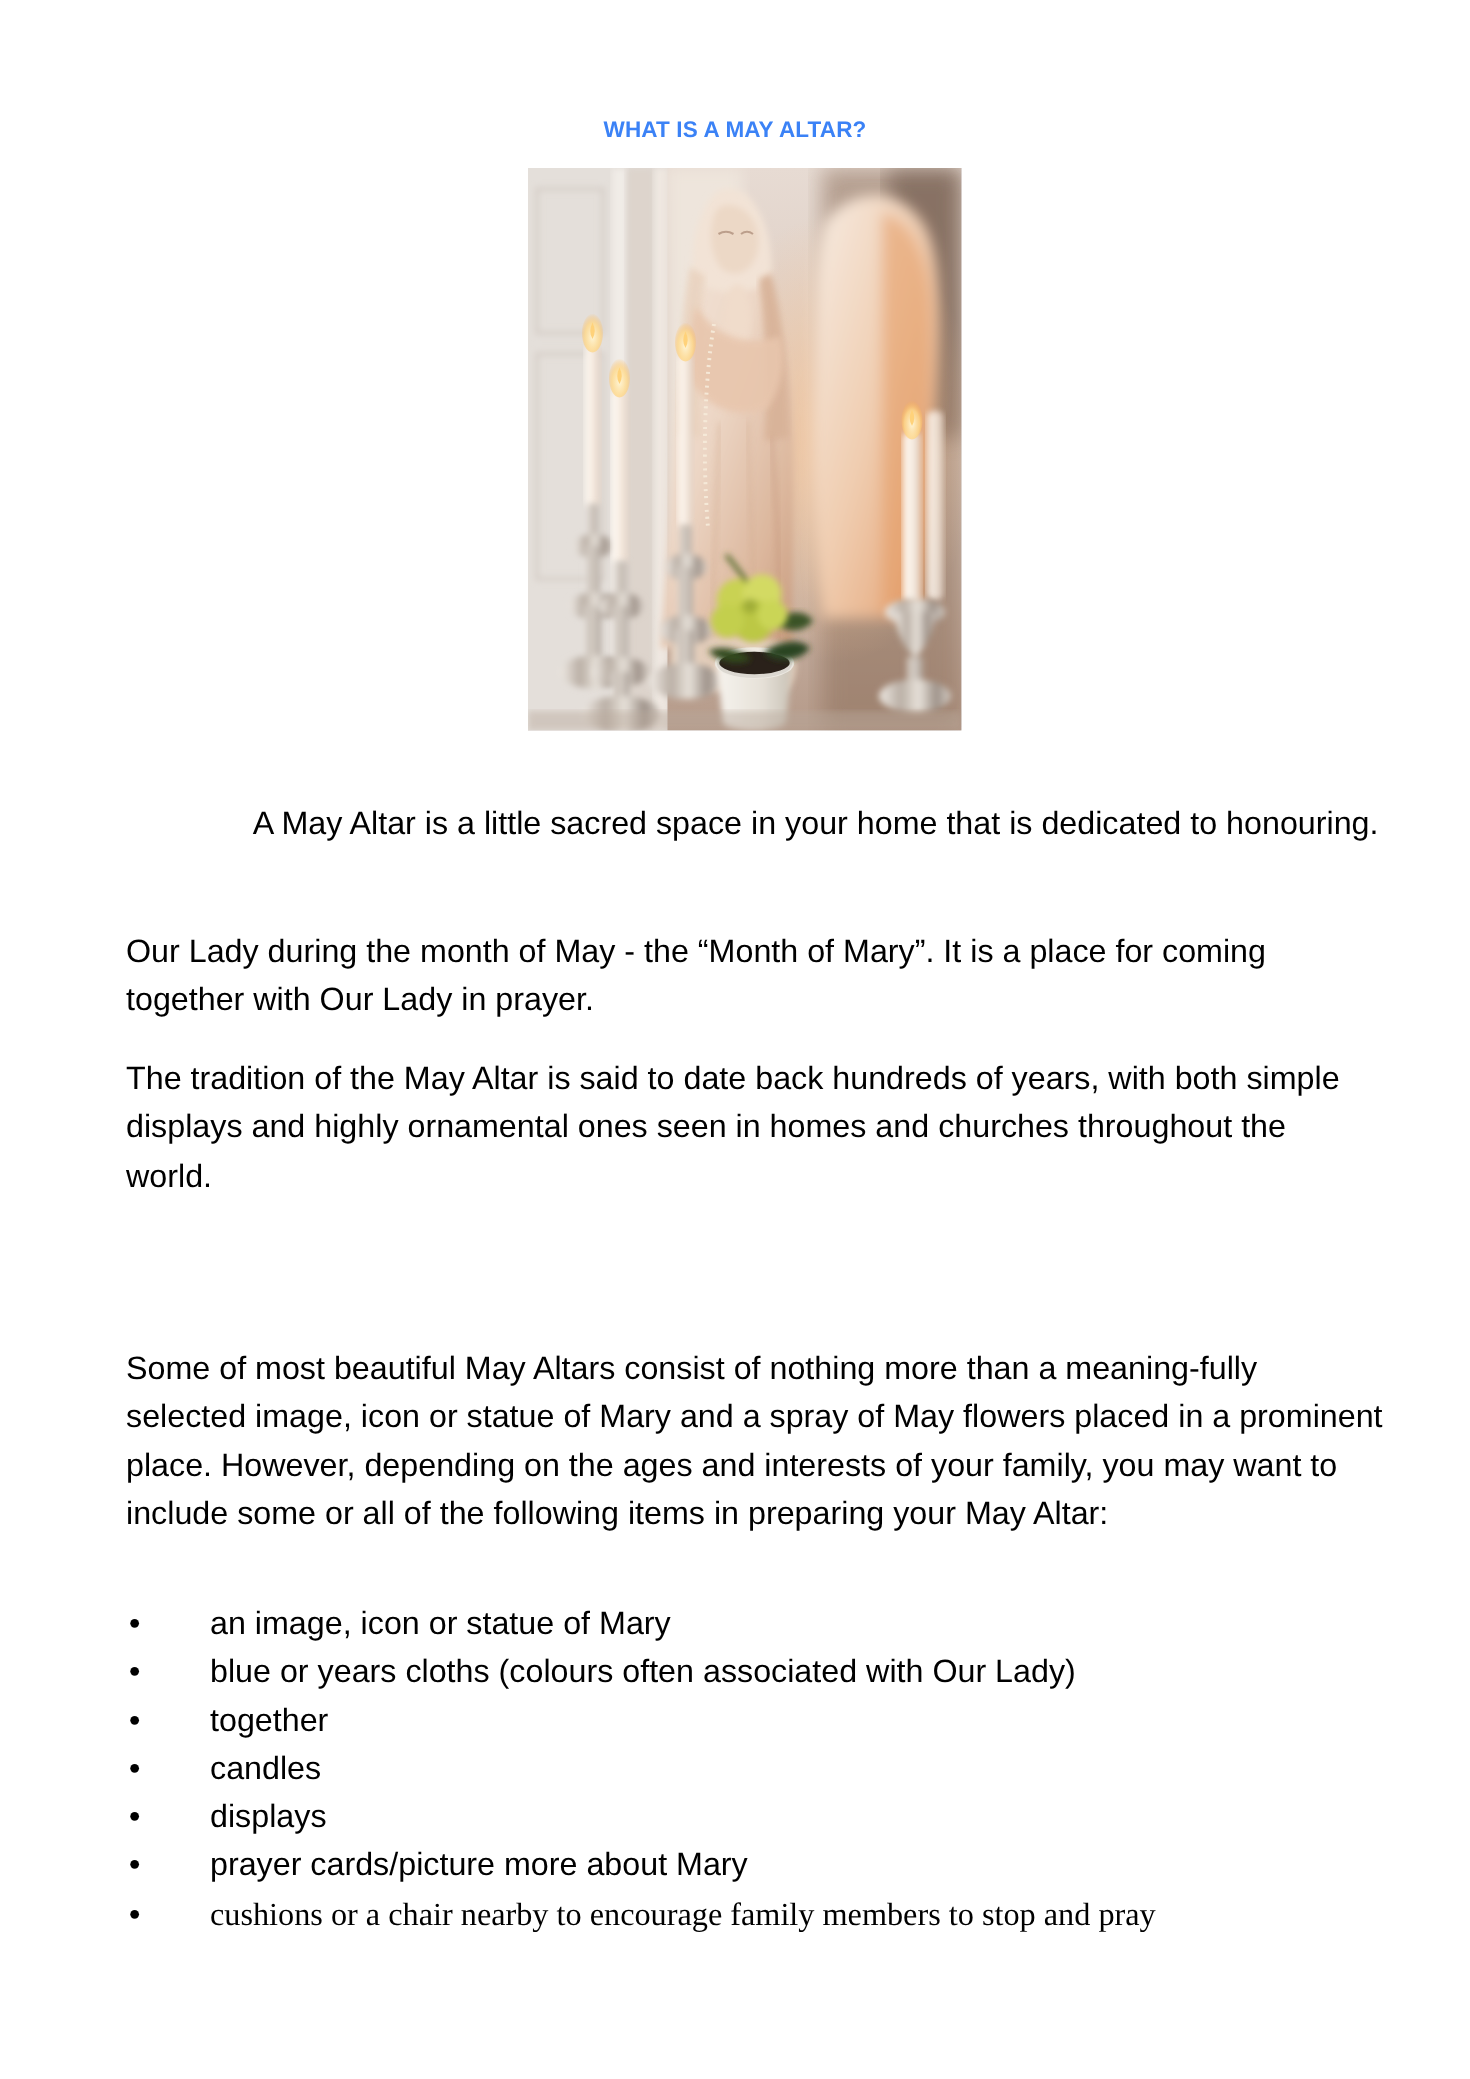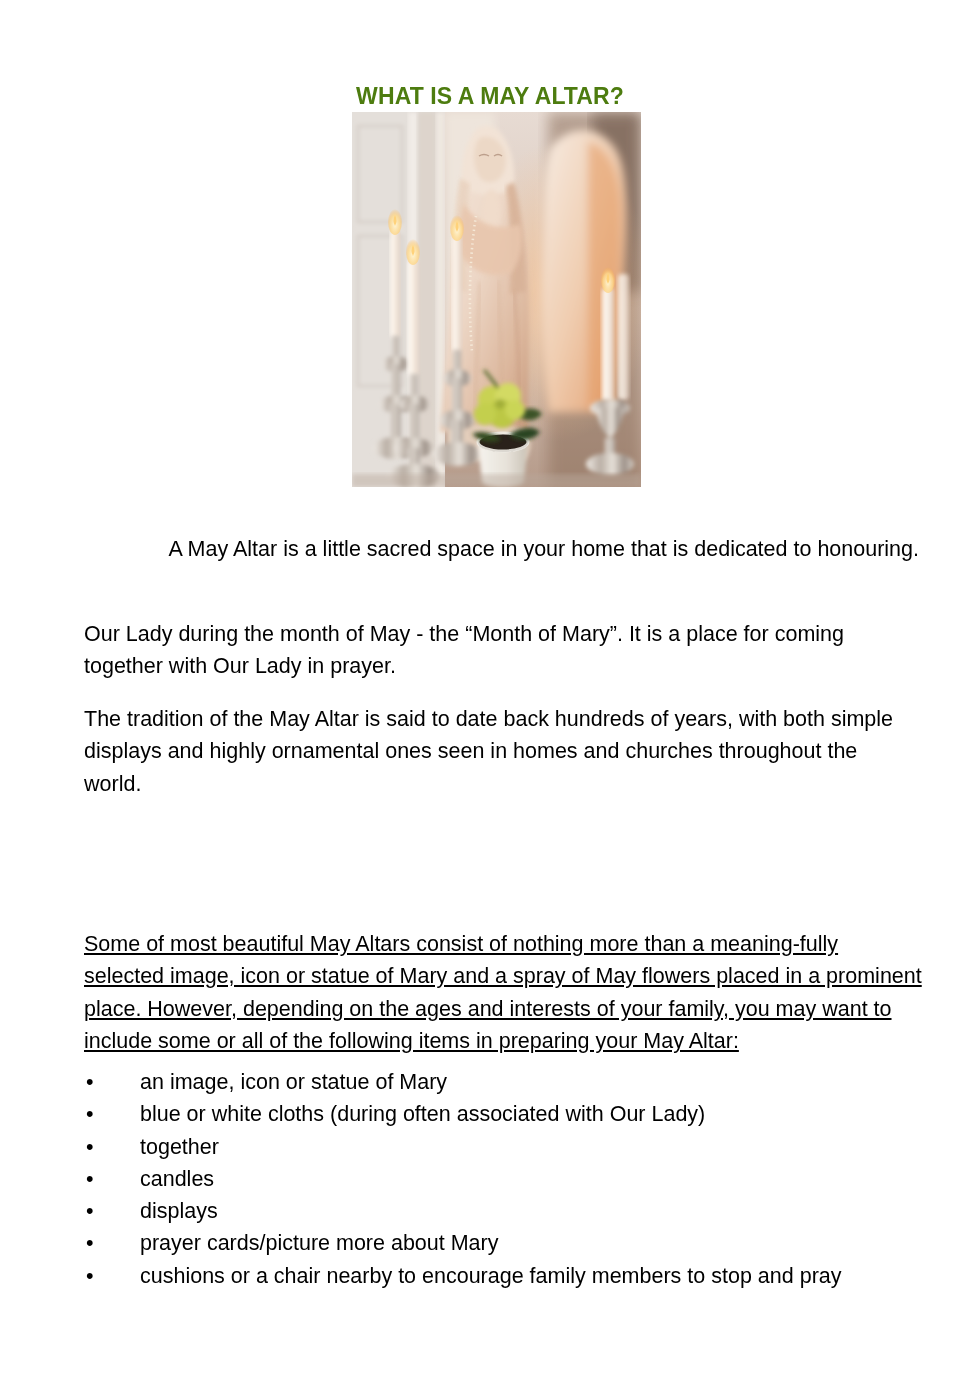--- a/index.html
+++ b/index.html
@@ -19,23 +19,23 @@
     width: 980px;
     height: 1386px;
     background: #ffffff;
     box-sizing: border-box;
   }
 
   
   .heading {
     text-align: center;
     font-weight: bold;
-    font-size: 23px;
+    font-size: 15px;
     letter-spacing: 0.1px;
-    color: #4d7c0f;
+    color: #3b82f6;
   }
   .heading-1 {
     position: absolute;
     left: 0;
     right: 0;
     top: 68px;
   }
   .heading-2 {
     position: absolute;
     left: 0;
@@ -64,21 +64,21 @@
     position: absolute;
     left: 84px;
     width: 835px;
     font-size: 21.5px;
     line-height: 32.5px;
     color: #000;
   }
   .p1 { top: 511px; text-align: right; }
   .p2 { top: 596px; }
   .p3 { top: 681px; }
-  .p4 { top: 906px; width: 840px; text-decoration: underline; }
+  .p4 { top: 874px; width: 840px; }
 
   .bullets {
     position: absolute;
     left: 84px;
     top: 1066px;
     width: 840px;
     font-size: 21.5px;
     line-height: 32.3px;
     list-style: none;
     margin: 0;
@@ -94,20 +94,21 @@
     left: 2px;
     top: 0;
   }
   .bullets li .txt {
     display: block;
     text-indent: 0;
     margin-left: 36px;
   }
   .bullets li.wrap .txt {
     padding-right: 40px;
+    font-family: Liberation Serif, serif;
   }
 </style>
 </head>
 <body>
 
 <div class="page">
 
   <h1 class="heading heading-1">WHAT IS A MAY ALTAR?</h1>
 
   <figure class="figure" style="margin:0;">
@@ -313,21 +314,21 @@
 
   <p class="para p4">Some of most beautiful May Altars consist of nothing more than a meaning-fully selected image, icon or statue of Mary and a spray of May flowers placed in a prominent place. However, depending on the ages and interests of your family, you may want to include some or all of the following items in preparing your May Altar:</p>
 
   <ul class="bullets">
     <li>
       <span class="dot">•</span>
       <span class="txt">an image, icon or statue of Mary</span>
     </li>
     <li>
       <span class="dot">•</span>
-      <span class="txt">blue or white cloths (during often associated with Our Lady)</span>
+      <span class="txt">blue or years cloths (colours often associated with Our Lady)</span>
     </li>
     <li>
       <span class="dot">•</span>
       <span class="txt">together</span>
     </li>
     <li>
       <span class="dot">•</span>
       <span class="txt">candles</span>
     </li>
     <li>

